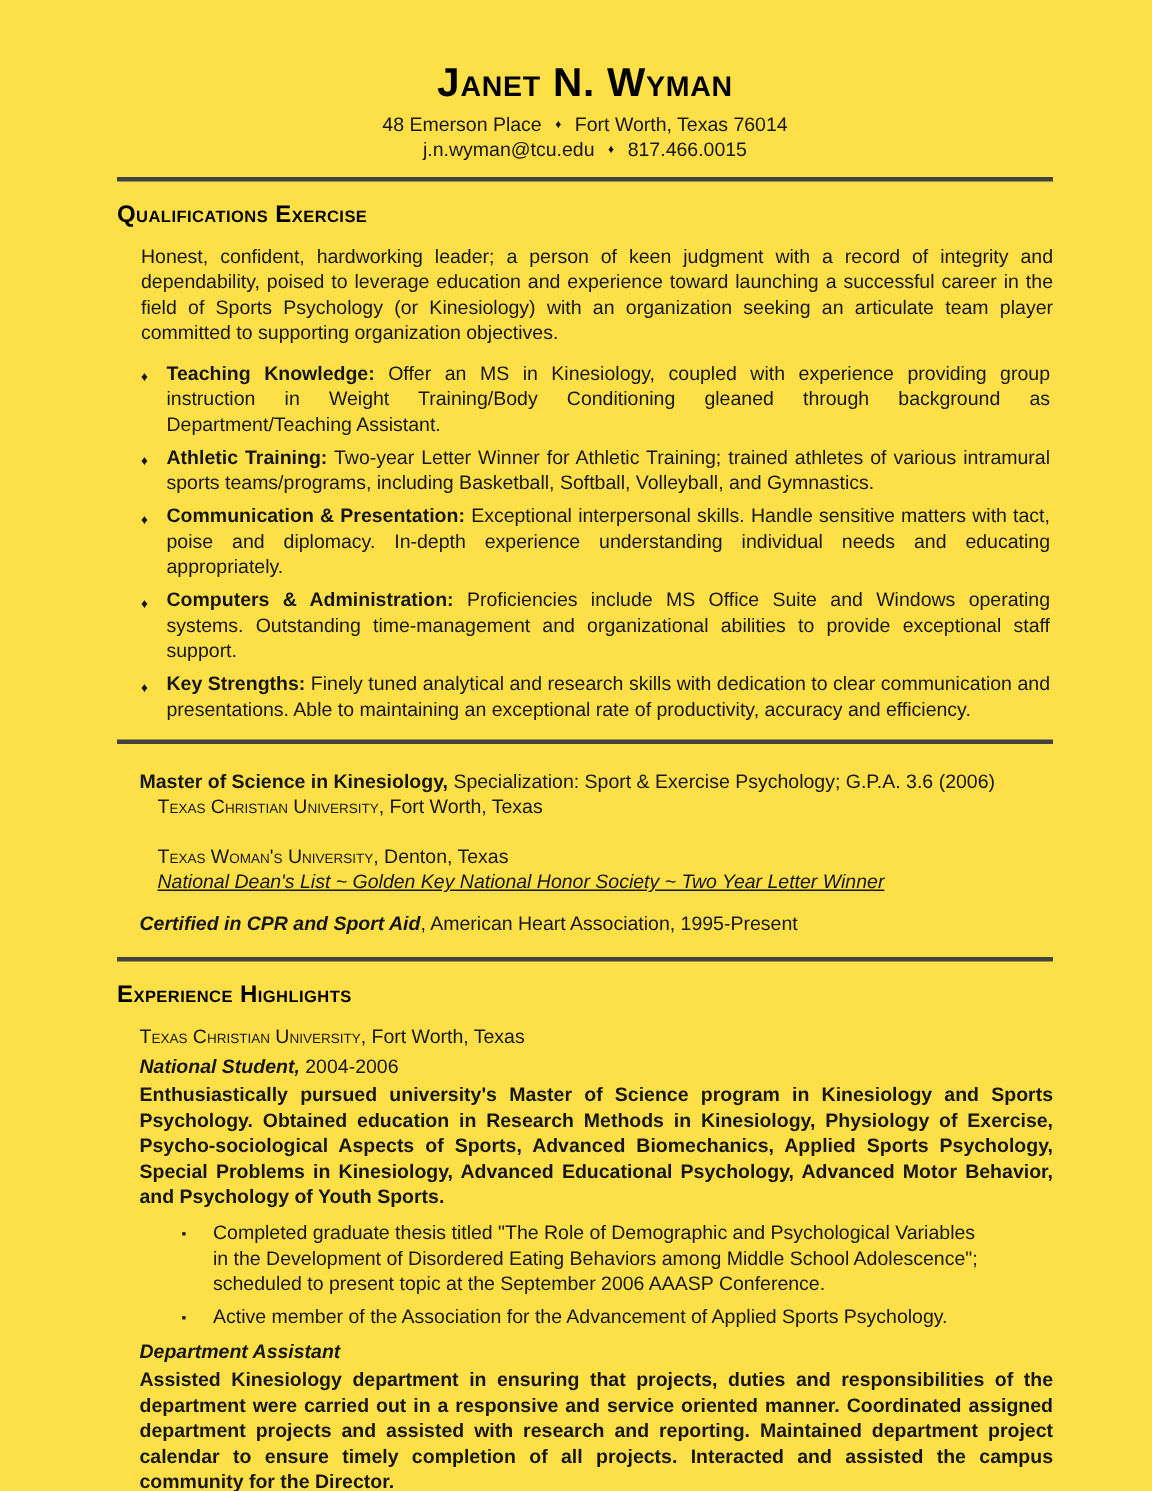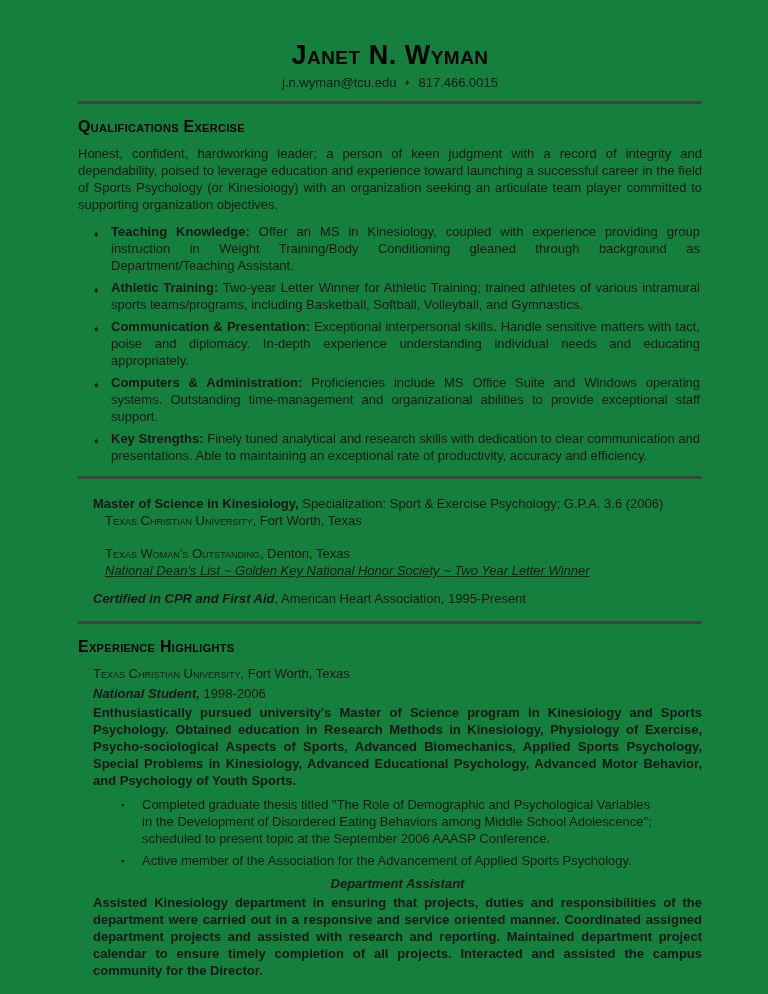--- a/index.html
+++ b/index.html
@@ -1,17 +1,17 @@
 <!DOCTYPE html>
 <html><head>
 <meta charset="utf-8">
 <style>
   html,body{margin:0;padding:0;background:#fff;}
   .page{
-    width:768px;height:994px;box-sizing:border-box;background:#15803d;
+    width:768px;height:994px;box-sizing:border-box;background:#fde047;
     padding:40px 66px 0 78px;
     font-family:"Liberation Sans",sans-serif;font-size:13px;line-height:17px;
     color:#161616;overflow:hidden;
   }
   
   .head h1{
     margin:0 0 4px;text-align:center;font-size:27px;line-height:30px;
     font-variant:small-caps;letter-spacing:.5px;color:#000;font-weight:bold;
   }
   .addr{text-align:center;font-size:13px;line-height:17px;}
@@ -24,47 +24,50 @@
   h2{
     margin:13px 0 9px;font-size:16px;line-height:19px;font-weight:bold;
     font-variant:small-caps;letter-spacing:.3px;color:#000;
   }
   p{margin:0;}
   .just{text-align:justify;}
   .sc{font-variant:small-caps;}
   .bi{font-style:italic;font-weight:bold;}
   .it{font-style:italic;text-decoration:underline;}
   
-  .intro{margin:0 0 0 0;}
+  .intro{margin:0 0 0 16px;}
   .dlist{list-style:none;margin:10px 0 0;padding:0 2px 0 16px;}
   .dlist li{display:flex;margin:0 0 5px;}
   .dm{flex:0 0 17px;font-size:9px;padding-top:3px;}
   .dlist p{flex:1;}
   
   .edu-entry{margin:16px 0 11px 15px;}
   .edu-sub{margin-left:12px;}
   .cert-line{margin-left:15px;}
   
   .xp-employer{margin-left:15px;}
   .xp-role{margin:3px 0 2px 15px;}
-  .xp-role.role2{text-align:center;}
+  .xp-role.role2{}
   .xp-sum{margin:2px 0 7px 15px;text-align:justify;font-weight:bold;}
   .sqlist{list-style:none;margin:0 0 4px;padding:0 2px 0 43px;}
   .sqlist.narrow{padding-right:40px;}
   .sqlist li{display:flex;margin-bottom:5px;}
   .sqm{flex:0 0 21px;font-size:9px;padding-top:1px;}
   .sqlist p{flex:1;}
 </style>
 </head>
 <body>
 
 <div class="page">
 
   <header class="head">
     <h1>Janet N. Wyman</h1>
+    <div class="addr">
+      <span>48 Emerson Place</span><span class="sep">♦</span><span>Fort Worth, Texas 76014</span>
+    </div>
     <div class="addr">
       <span>j.n.wyman@tcu.edu</span><span class="sep">♦</span><span>817.466.0015</span>
     </div>
   </header>
   <div class="rule r1"></div>
 
   <section>
     <h2>Qualifications Exercise</h2>
     <p class="intro just">Honest, confident, hardworking leader; a person of keen judgment with a record of integrity and dependability, poised to leverage education and experience toward launching a successful career in the field of Sports Psychology (or Kinesiology) with an organization seeking an articulate team player committed to supporting organization objectives.</p>
     <ul class="dlist">
@@ -93,34 +96,34 @@
   <div class="rule r2"></div>
 
   <section>
 
     <div class="edu-entry">
       <div><b>Master of Science in Kinesiology,</b> <span>Specialization: Sport &amp; Exercise Psychology; G.P.A. 3.6 (2006)</span></div>
       <div class="edu-sub"><span class="sc">Texas Christian University</span><span>, Fort Worth, Texas</span></div>
     </div>
 
     <div class="edu-entry">
-      <div class="edu-sub"><span class="sc">Texas Woman's Outstanding</span><span>, Denton, Texas</span></div>
+      <div class="edu-sub"><span class="sc">Texas Woman's University</span><span>, Denton, Texas</span></div>
       <div class="edu-sub it">National Dean's List ~ Golden Key National Honor Society ~ Two Year Letter Winner</div>
     </div>
 
-    <div class="cert-line"><b class="bi">Certified in CPR and First Aid</b><span>, American Heart Association, 1995-Present</span></div>
+    <div class="cert-line"><b class="bi">Certified in CPR and Sport Aid</b><span>, American Heart Association, 1995-Present</span></div>
   </section>
   <div class="rule r3"></div>
 
   <section>
     <h2>Experience Highlights</h2>
 
     <div class="xp-employer"><span class="sc">Texas Christian University</span><span>, Fort Worth, Texas</span></div>
 
-    <div class="xp-role"><span class="bi">National Student,</span> <span>1998-2006</span></div>
+    <div class="xp-role"><span class="bi">National Student,</span> <span>2004-2006</span></div>
     <p class="xp-sum">Enthusiastically pursued university's Master of Science program in Kinesiology and Sports Psychology. Obtained education in Research Methods in Kinesiology, Physiology of Exercise, Psycho-sociological Aspects of Sports, Advanced Biomechanics, Applied Sports Psychology, Special Problems in Kinesiology, Advanced Educational Psychology, Advanced Motor Behavior, and Psychology of Youth Sports.</p>
     <ul class="sqlist narrow">
       <li>
         <span class="sqm">▪</span>
         <p>Completed graduate thesis titled "The Role of Demographic and Psychological Variables in the Development of Disordered Eating Behaviors among Middle School Adolescence"; scheduled to present topic at the September 2006 AAASP Conference.</p>
       </li>
       <li>
         <span class="sqm">▪</span>
         <p>Active member of the Association for the Advancement of Applied Sports Psychology.</p>
       </li>

